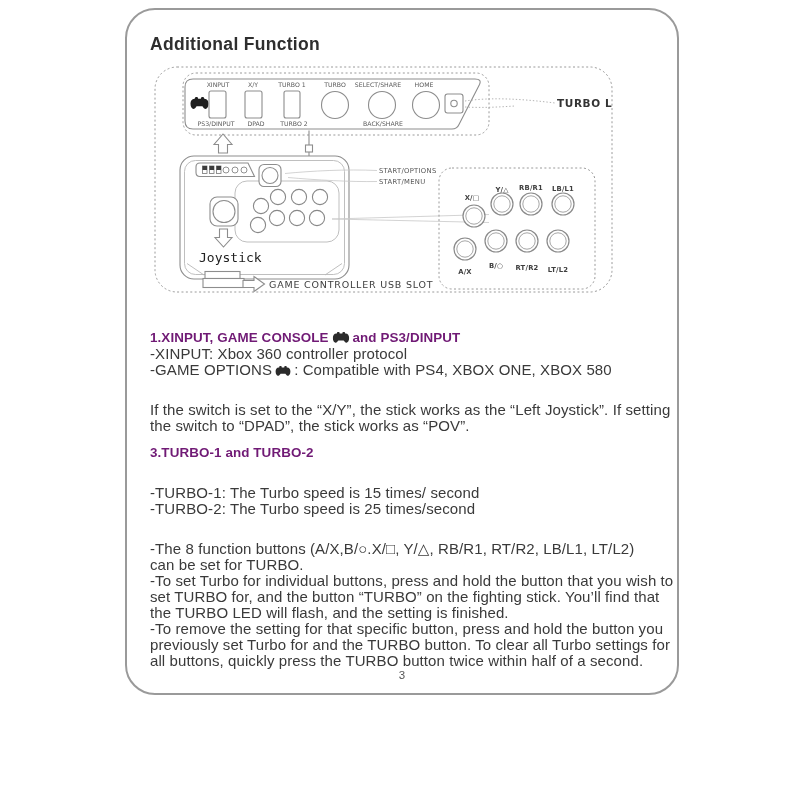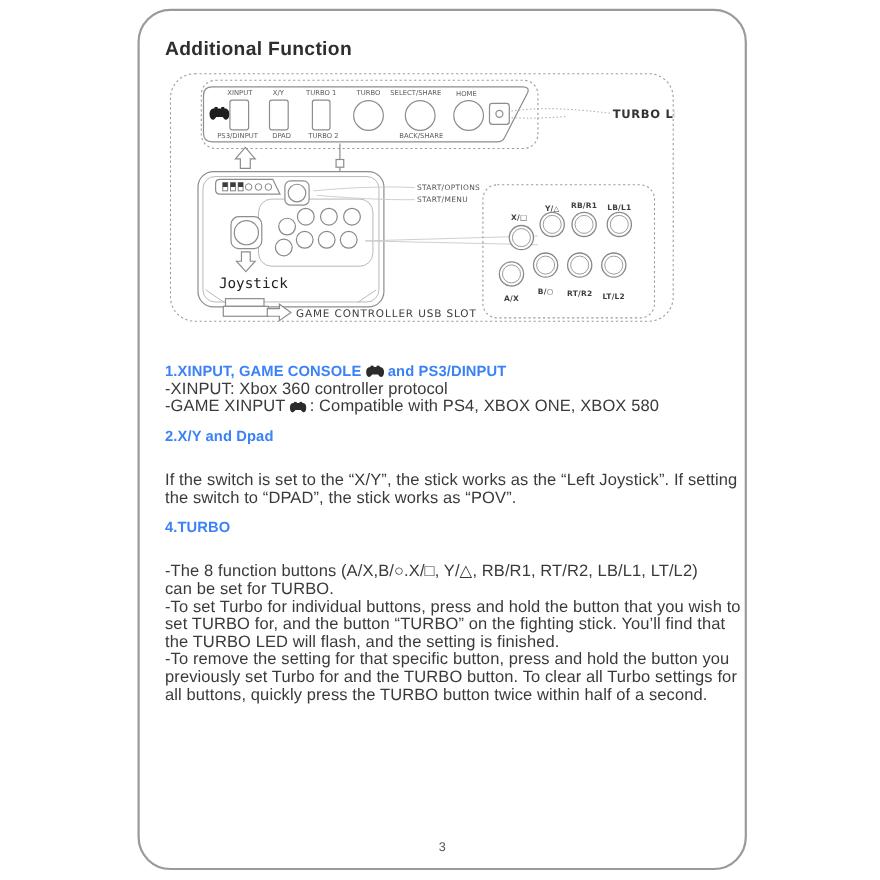--- a/index.html
+++ b/index.html
@@ -1,38 +1,38 @@
 <!DOCTYPE html>
 <html><head>
 <meta charset="utf-8">
 <style>
   html,body{margin:0;padding:0;background:#fff;width:800px;height:800px;
     font-family:"Liberation Sans","DejaVu Sans",sans-serif;}
-  .page{position:absolute;left:125px;top:8px;width:554px;height:783px;
+  .page{position:absolute;left:125px;top:8px;width:554px;height:687px;
     box-sizing:border-box;border:2px solid #9a9a9a;border-radius:30px;background:#fff;}
   .title{position:absolute;left:23px;top:24px;font-size:17.5px;font-weight:bold;
     color:#2e2e2e;letter-spacing:.3px;}
   .diagram{position:absolute;left:24px;top:56px;}
   svg text{font-family:"DejaVu Sans",sans-serif;}
   .lbl6{font-size:6.2px;fill:#5a5a5a;}
   .lblb{font-size:6.2px;fill:#5a5a5a;}
   .turbo-led-t{font-size:10.5px;font-weight:bold;fill:#333;letter-spacing:.6px;}
   .joy-t{font-size:13px;fill:#222;font-family:"DejaVu Sans Mono",monospace;}
   .usb-t{font-size:9.5px;fill:#3d3d3d;letter-spacing:.8px;}
   .start-t{font-size:6.8px;fill:#555;letter-spacing:.3px;}
   .btn-t{font-size:6.8px;fill:#3f3f3f;font-weight:bold;letter-spacing:.2px;}
   .ln{stroke:#8d8d8d;fill:#fff;stroke-width:1.1;}
   .lnn{stroke:#8d8d8d;fill:none;stroke-width:1.1;}
   .lt{stroke:#b8b8b8;fill:none;stroke-width:.9;}
   .dsh{stroke:#9a9a9a;fill:none;stroke-width:1;stroke-dasharray:2 2.4;}
   .dot{stroke:#ababab;fill:none;stroke-width:.9;stroke-dasharray:1.4 2;}
   .ldr{stroke:#c8c8c8;fill:none;stroke-width:.8;}
   .content{position:absolute;left:23px;top:320px;width:526px;color:#3a3a3a;}
   .sec{margin-bottom:11px;}
-  .sec-head{font-size:13.4px;font-weight:bold;color:#3b82f6;line-height:16px;letter-spacing:.1px;}
+  .sec-head{font-size:13.4px;font-weight:bold;color:#701a75;line-height:16px;letter-spacing:.1px;}
   .sec-body,.bline{font-size:15px;line-height:16px;letter-spacing:.1px;}
   .sec-body{white-space:pre-line;margin-top:24px;}
   .gp{display:inline-block;vertical-align:-2px;margin:0 3px;}
   .pagenum{position:absolute;bottom:12px;left:0;right:0;text-align:center;
     font-size:11.5px;color:#555;}
 </style>
 </head>
 <body>
 
 <svg width="0" height="0" style="position:absolute">
@@ -178,35 +178,38 @@
 
   <div class="content">
     <div class="sec">
       <div class="sec-head">
         <span>1.XINPUT, GAME CONSOLE</span><svg class="gp" width="18" height="12" viewBox="0 0 20 14">
             <use href="#gp" fill="#2b2b2b"></use>
           </svg><span>and PS3/DINPUT</span>
       </div>
       <div class="bline">-XINPUT: Xbox 360 controller protocol</div>
       <div class="bline">
-        <span>-GAME XINPUT</span><svg class="gp" width="16" height="11" viewBox="0 0 20 14">
+        <span>-GAME OPTIONS</span><svg class="gp" width="16" height="11" viewBox="0 0 20 14">
             <use href="#gp" fill="#2b2b2b"></use>
           </svg><span>: Compatible with PS4, XBOX ONE, XBOX 580</span>
       </div>
     </div>
 
     <div class="sec">
-      <div class="sec-head">2.X/Y and Dpad</div>
       <div class="sec-body">If the switch is set to the “X/Y”, the stick works as the “Left Joystick”. If setting
 the switch to “DPAD”, the stick works as “POV”.</div>
     </div>
 
-
-    <div class="sec">
-      <div class="sec-head">4.TURBO</div>
+    <div class="sec">
+      <div class="sec-head">3.TURBO-1 and TURBO-2</div>
+      <div class="sec-body">-TURBO-1: The Turbo speed is 15 times/ second
+-TURBO-2: The Turbo speed is 25 times/second</div>
+    </div>
+
+    <div class="sec">
       <div class="sec-body">-The 8 function buttons (A/X,B/○.X/□, Y/△, RB/R1, RT/R2, LB/L1, LT/L2)
 can be set for TURBO.
 -To set Turbo for individual buttons, press and hold the button that you wish to
 set TURBO for, and the button “TURBO” on the fighting stick. You’ll find that
 the TURBO LED will flash, and the setting is finished.
 -To remove the setting for that specific button, press and hold the button you
 previously set Turbo for and the TURBO button. To clear all Turbo settings for
 all buttons, quickly press the TURBO button twice within half of a second.</div>
     </div>
   </div>

